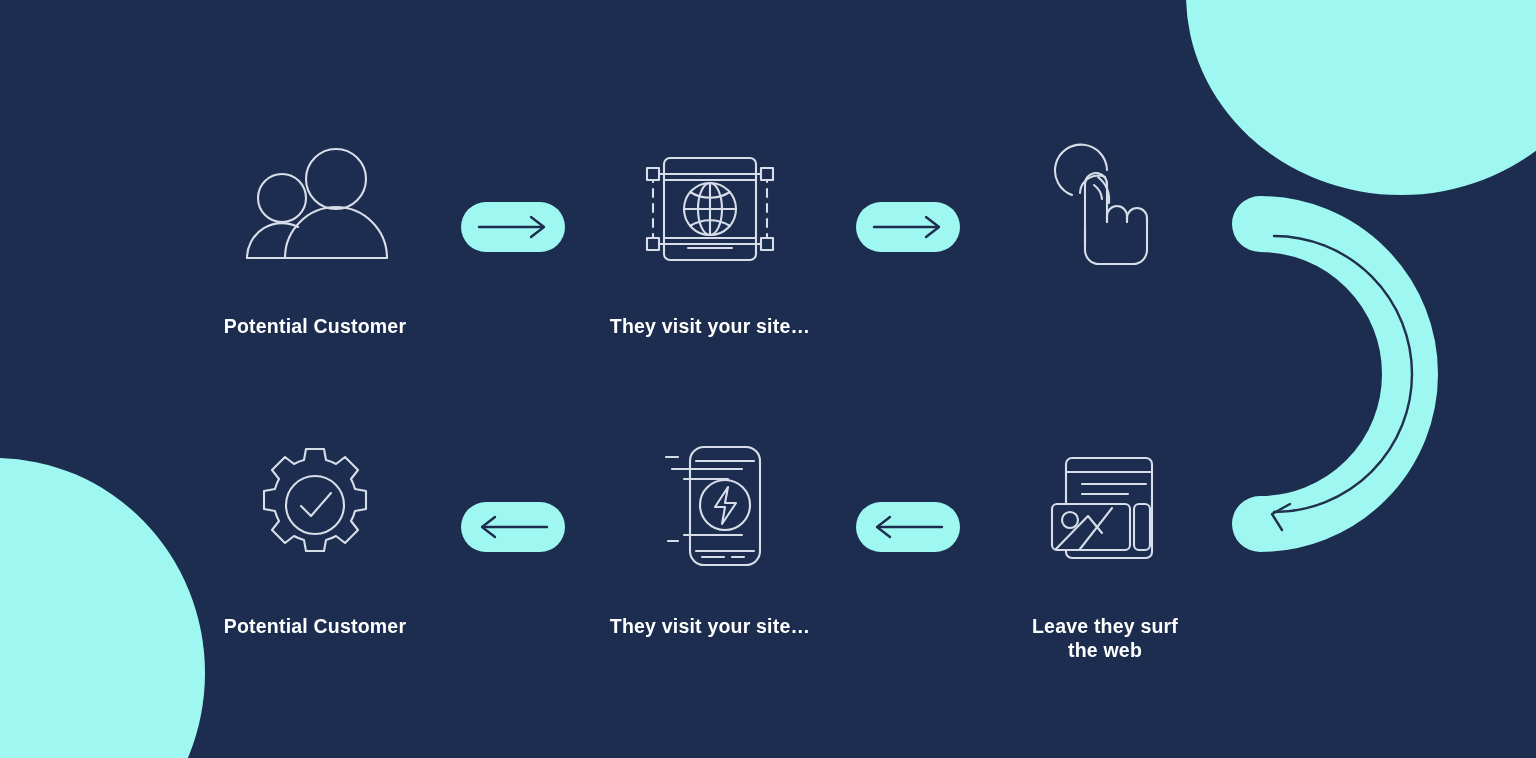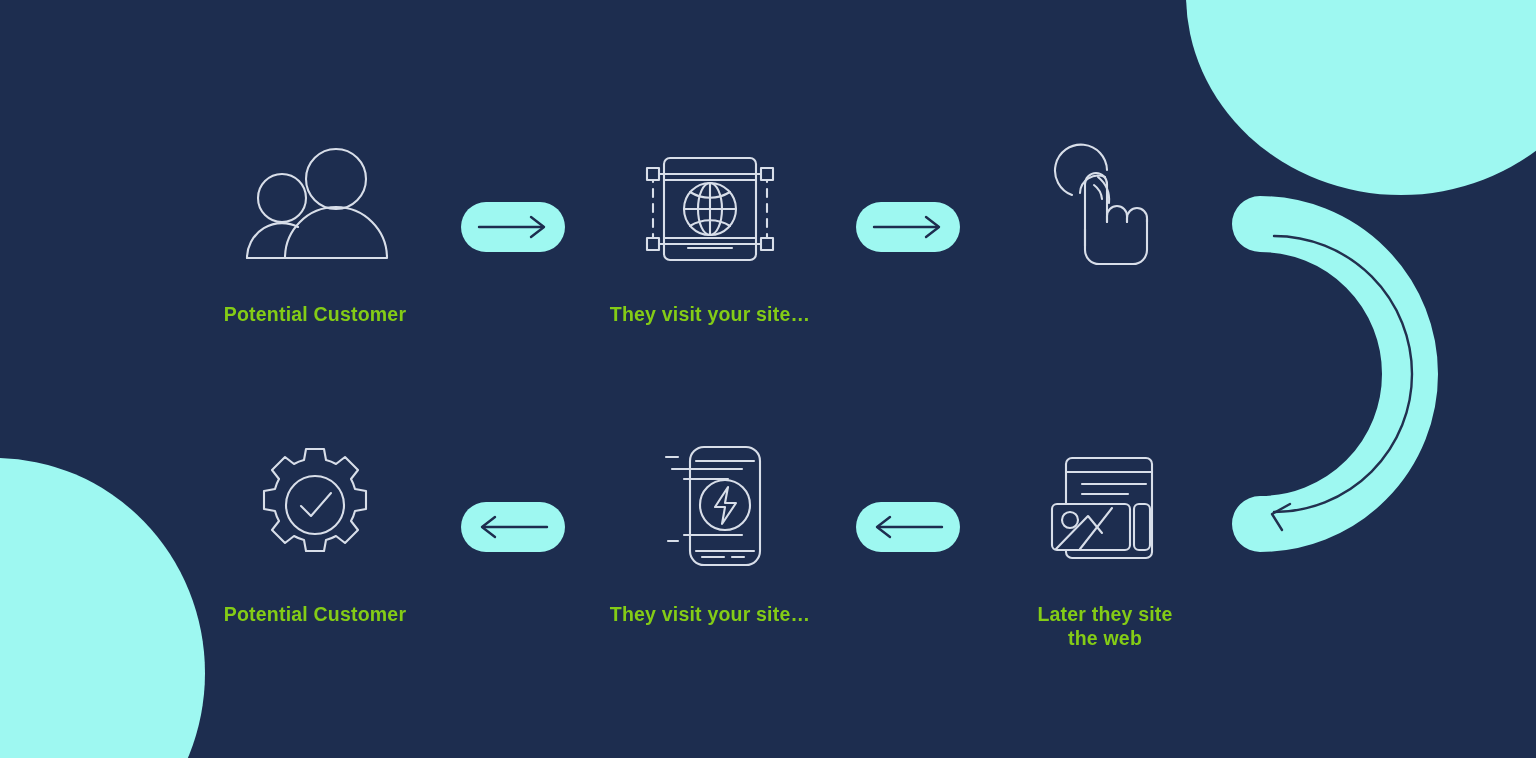--- a/index.html
+++ b/index.html
@@ -72,22 +72,22 @@
     flex-direction: column;
     align-items: center;
   }
   .step-icon {
     height: 130px;
     display: flex;
     align-items: center;
     justify-content: center;
   }
   .step-label {
-    margin-top: 32px;
-    color: #84cc16;
+    margin-top: 44px;
+    color: #ffffff;
     font-size: 19.5px;
     font-weight: bold;
     letter-spacing: 0.2px;
     line-height: 24px;
     text-align: center;
     white-space: pre-line;
   }
 
   
   .connector {
@@ -294,19 +294,19 @@
 
               <rect x="6" y="58" width="78" height="46" rx="5" fill="#1d2d4f"></rect>
               <circle cx="24" cy="74" r="8"></circle>
               <path d="M 10 103 L 42 70 L 56 87"></path>
               <path d="M 34 103 L 66 62"></path>
 
               <rect x="88" y="58" width="16" height="46" rx="5" fill="#1d2d4f"></rect>
             </g>
           </svg>
         </div>
-        <div class="step-label">Later they site
+        <div class="step-label">Leave they surf
 the web</div>
       </div>
 
     </div>
   </div>
 </div>
 
 </body></html>

